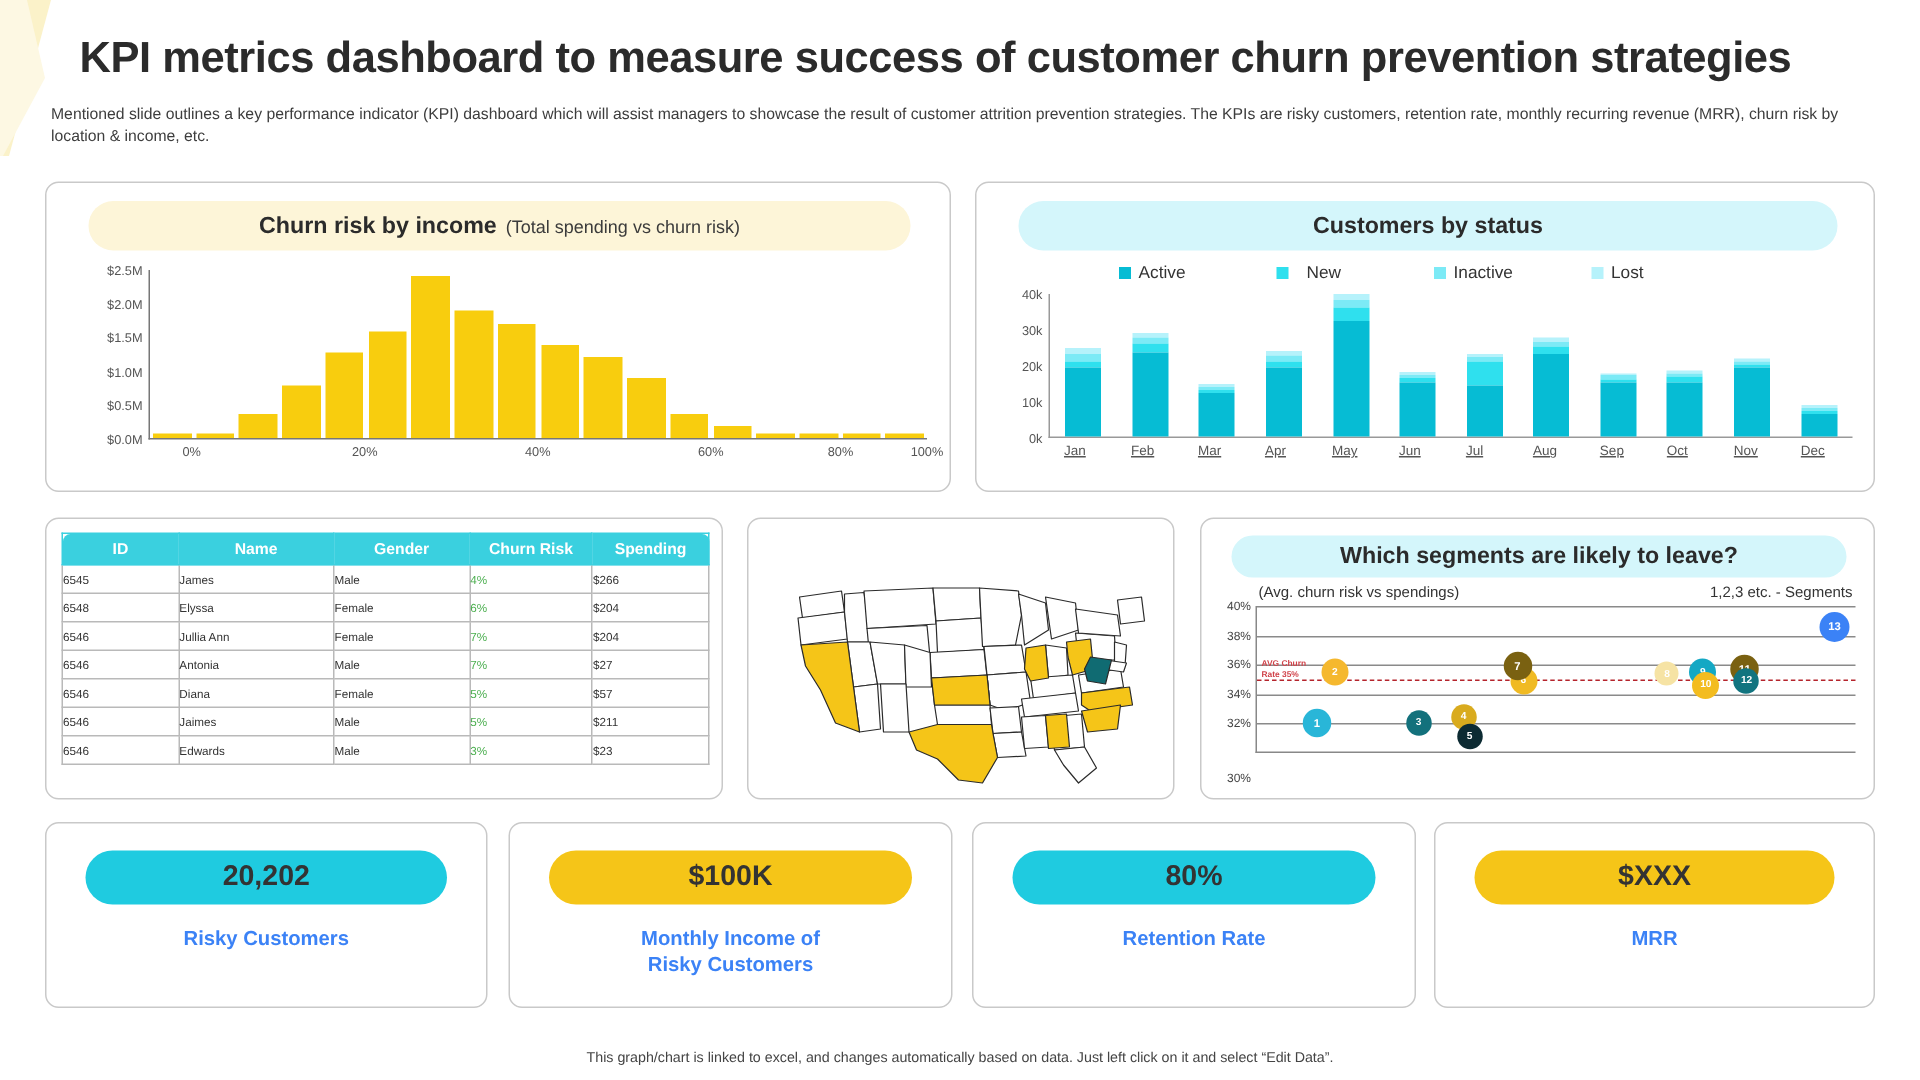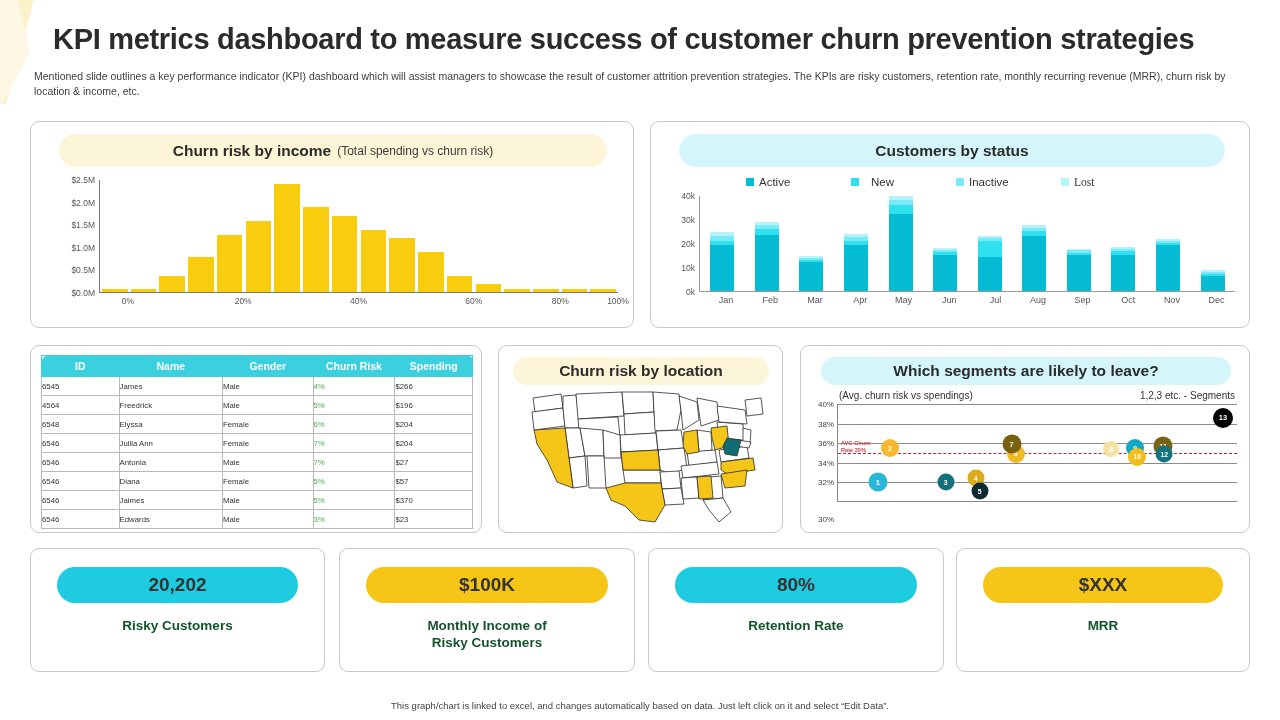--- a/index.html
+++ b/index.html
@@ -73,21 +73,21 @@
   .stk-ylab div { position: absolute; right: 2px; font-size: 8.5px; color: #555;
                   transform: translateY(-50%); white-space: nowrap; }
   .stk-plot { position: absolute; left: 34px; top: 0; right: 6px; height: 96px;
               border-left: 1px solid #999; border-bottom: 1px solid #999; }
   .stk-bars { position: absolute; inset: 0; display: flex; align-items: flex-end;
               justify-content: space-around; }
   .stk-col { width: 24px; display: flex; flex-direction: column; justify-content: flex-end; height: 100%; }
   .stk-seg { width: 100%; }
   .stk-xlab { position: absolute; left: 34px; right: 6px; top: 99px; height: 14px;
               display: flex; justify-content: space-around; }
-  .stk-xlab div { width: 24px; text-align: right; font-size: 9px; color: #555; }
+  .stk-xlab div { width: 24px; text-align: left; font-size: 9px; color: #555; text-decoration: underline; }
 
   
   #card-table { left: 30px; top: 345px; width: 452px; height: 188px; }
   .tbl { position: absolute; left: 10px; top: 9px; width: 432px; border-collapse: collapse; }
   .tbl th {
     background: #3ad0df; color: #fff; font-size: 10.5px; font-weight: bold;
     height: 21px; border: 1px solid #3ad0df;
   }
   .tbl th:first-child { border-top-left-radius: 5px; }
   .tbl th:last-child  { border-top-right-radius: 5px; }
@@ -128,21 +128,21 @@
   #kpi-1 { left: 339px; width: 296px; }
   #kpi-2 { left: 648px; width: 296px; }
   #kpi-3 { left: 956px; width: 294px; }
   .kpi-pill {
     position: absolute; left: 26px; right: 26px; top: 18px; height: 36px;
     border-radius: 18px; display: flex; align-items: center; justify-content: center;
     font-size: 19px; font-weight: bold; color: #333;
   }
   .kpi-label {
     position: absolute; left: 10px; right: 10px; top: 68px;
-    text-align: center; font-size: 13.5px; font-weight: bold; color: #14532d;
+    text-align: center; font-size: 13.5px; font-weight: bold; color: #3b82f6;
     line-height: 1.28;
   }
 
   
   .footer {
     position: absolute; left: 0; right: 0; top: 700px;
     text-align: center; font-size: 9.5px; color: #444;
   }
 </style>
 </head>
@@ -220,21 +220,21 @@
         <span class="legend-tx">Active</span>
       </div>
       <div class="legend-item" style="flex: 1 1 0px; gap: 12px;">
         <span class="legend-sw" style="background: rgb(47, 224, 238);"></span>
         <span class="legend-tx">New</span>
       </div>
       <div class="legend-item" style="flex: 1 1 0px;">
         <span class="legend-sw" style="background: rgb(124, 234, 246);"></span>
         <span class="legend-tx">Inactive</span>
       </div>
-      <div class="legend-item" style="flex: 1 1 0px; font-family: Liberation Serif, serif;">
+      <div class="legend-item" style="flex: 1 1 0px;">
         <span class="legend-sw" style="background: rgb(182, 242, 251);"></span>
         <span class="legend-tx">Lost</span>
       </div>
     </div>
   <div class="stk-wrap">
     <div class="stk-ylab" id="stk-ylab">
         <div style="top: 0px;">40k</div>
         <div style="top: 24px;">30k</div>
         <div style="top: 48px;">20k</div>
         <div style="top: 72px;">10k</div>
@@ -346,27 +346,20 @@
     </thead>
     <tbody id="tbl-body">
         <tr>
           <td>6545</td>
           <td>James</td>
           <td>Male</td>
           <td class="risk" style="color: rgb(76, 175, 80);">4%</td>
           <td>$266</td>
         </tr>
         <tr>
-          <td>4564</td>
-          <td>Freedrick</td>
-          <td>Male</td>
-          <td class="risk" style="color: rgb(76, 175, 80);">5%</td>
-          <td>$196</td>
-        </tr>
-        <tr>
           <td>6548</td>
           <td>Elyssa</td>
           <td>Female</td>
           <td class="risk" style="color: rgb(76, 175, 80);">6%</td>
           <td>$204</td>
         </tr>
         <tr>
           <td>6546</td>
           <td>Jullia Ann</td>
           <td>Female</td>
@@ -385,37 +378,34 @@
           <td>Diana</td>
           <td>Female</td>
           <td class="risk" style="color: rgb(76, 175, 80);">5%</td>
           <td>$57</td>
         </tr>
         <tr>
           <td>6546</td>
           <td>Jaimes</td>
           <td>Male</td>
           <td class="risk" style="color: rgb(76, 175, 80);">5%</td>
-          <td>$370</td>
+          <td>$211</td>
         </tr>
         <tr>
           <td>6546</td>
           <td>Edwards</td>
           <td>Male</td>
           <td class="risk" style="color: rgb(76, 175, 80);">3%</td>
           <td>$23</td>
         </tr>
       </tbody>
   </table>
 </div>
 
 <div class="card" id="card-map">
-  <div class="panel-pill pill-yellow">
-    <span class="panel-title">Churn risk by location</span>
-  </div>
   <svg class="map-svg" viewBox="0 0 244 136">
     <g fill="#ffffff" stroke="#2b2b2b" stroke-width="0.8" stroke-linejoin="round">
 
       <polygon points="12,10 40,6 42,20 14,24"></polygon>
       <polygon points="11,24 42,20 44,38 13,42"></polygon>
       <polygon points="42,8 55,7 57,22 59,40 44,40 42,20"></polygon>
       <polygon points="55,6 101,4 103,28 57,31"></polygon>
       <polygon points="57,31 97,29 99,50 59,52"></polygon>
       <polygon points="101,4 132,4 133,24 103,26"></polygon>
       <polygon points="103,26 133,24 135,45 104,47"></polygon>
@@ -493,21 +483,21 @@
         <div class="bub" style="width: 17px; height: 17px; left: 27%; top: 78.4px; background: rgb(19, 113, 124); font-size: 6.8px;">3</div>
         <div class="bub" style="width: 17px; height: 17px; left: 34.5%; top: 74.48px; background: rgb(217, 171, 30); font-size: 6.8px;">4</div>
         <div class="bub" style="width: 17px; height: 17px; left: 35.5%; top: 87.22px; background: rgb(13, 43, 51); font-size: 6.8px;">5</div>
         <div class="bub" style="width: 18px; height: 18px; left: 44.5%; top: 49.98px; background: rgb(240, 186, 35); font-size: 6.8px;">6</div>
         <div class="bub" style="width: 19px; height: 19px; left: 43.5%; top: 40.18px; background: rgb(122, 97, 17); font-size: 7.5px;">7</div>
         <div class="bub" style="width: 16px; height: 16px; left: 68.5%; top: 45.08px; background: rgb(246, 227, 164); font-size: 6.8px;">8</div>
         <div class="bub" style="width: 18px; height: 18px; left: 74.5%; top: 44.1px; background: rgb(20, 168, 196); font-size: 6.8px;">9</div>
         <div class="bub" style="width: 18px; height: 18px; left: 75%; top: 52.92px; background: rgb(243, 188, 31); font-size: 6.8px;">10</div>
         <div class="bub" style="width: 19px; height: 19px; left: 81.5%; top: 42.14px; background: rgb(122, 97, 17); font-size: 7.5px;">11</div>
         <div class="bub" style="width: 17px; height: 17px; left: 81.8%; top: 49.98px; background: rgb(18, 116, 127); font-size: 6.8px;">12</div>
-        <div class="bub" style="width: 20px; height: 20px; left: 96.5%; top: 13.72px; background: #000000; font-size: 7.5px;">13</div>
+        <div class="bub" style="width: 20px; height: 20px; left: 96.5%; top: 13.72px; background: #3b82f6; font-size: 7.5px;">13</div>
       </div>
   </div>
 </div>
 
 <div class="card kpi" id="kpi-0">
   <div class="kpi-pill" style="background: rgb(31, 203, 224);">20,202</div>
   <div class="kpi-label">Risky Customers</div>
 </div>
 <div class="card kpi" id="kpi-1">
   <div class="kpi-pill" style="background: rgb(245, 197, 24);">$100K</div>

